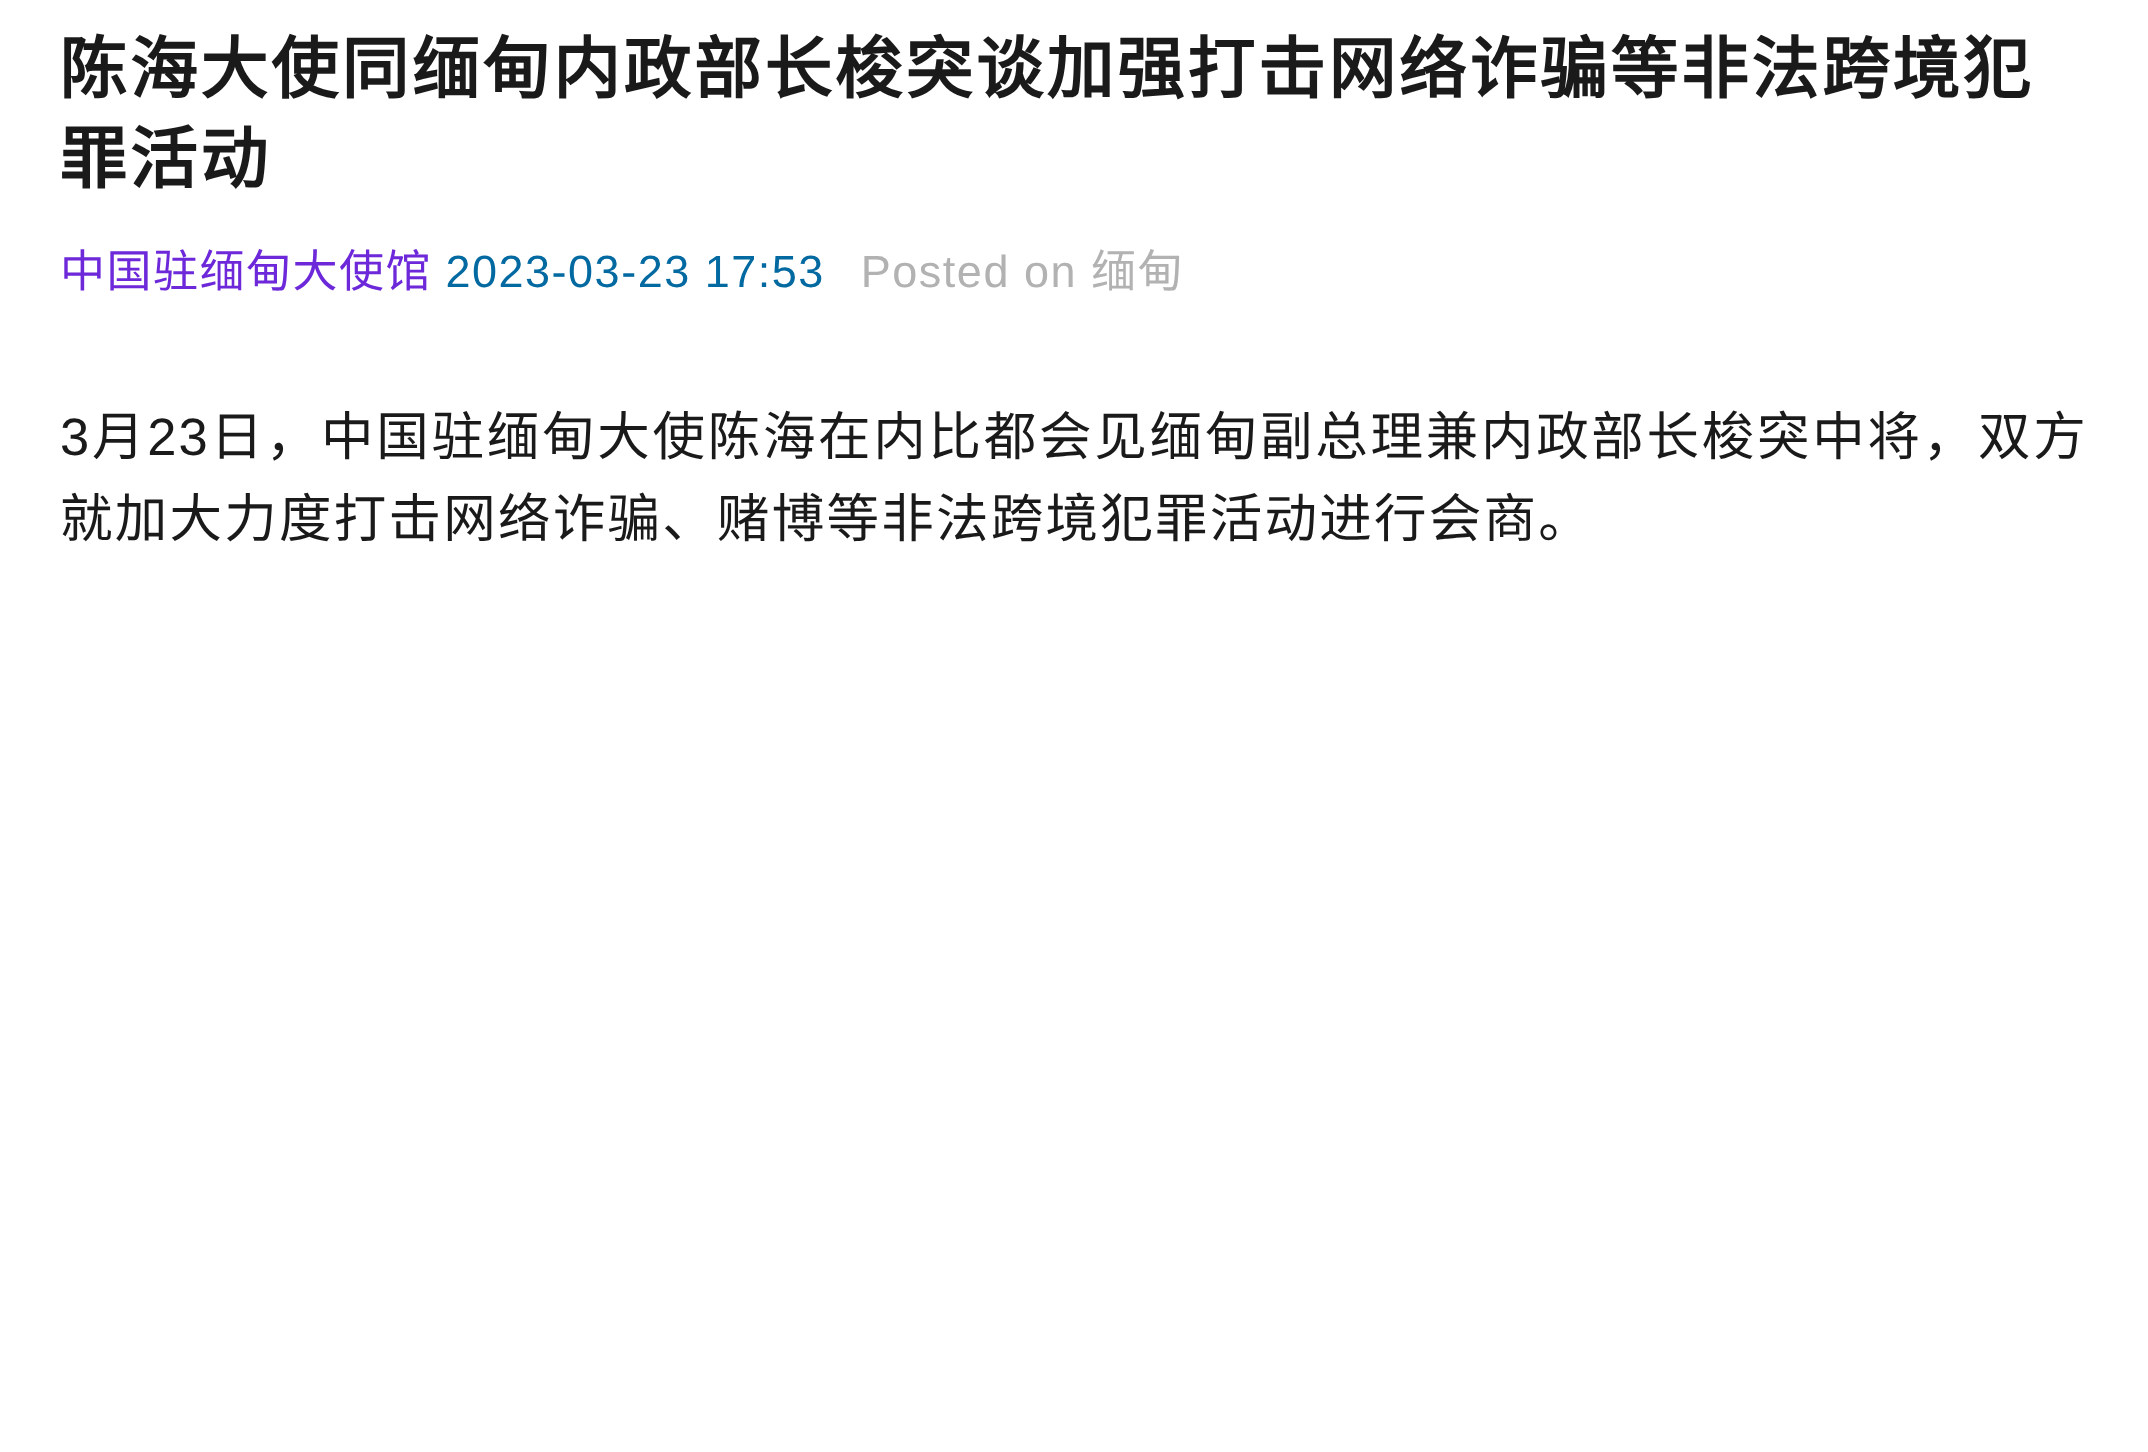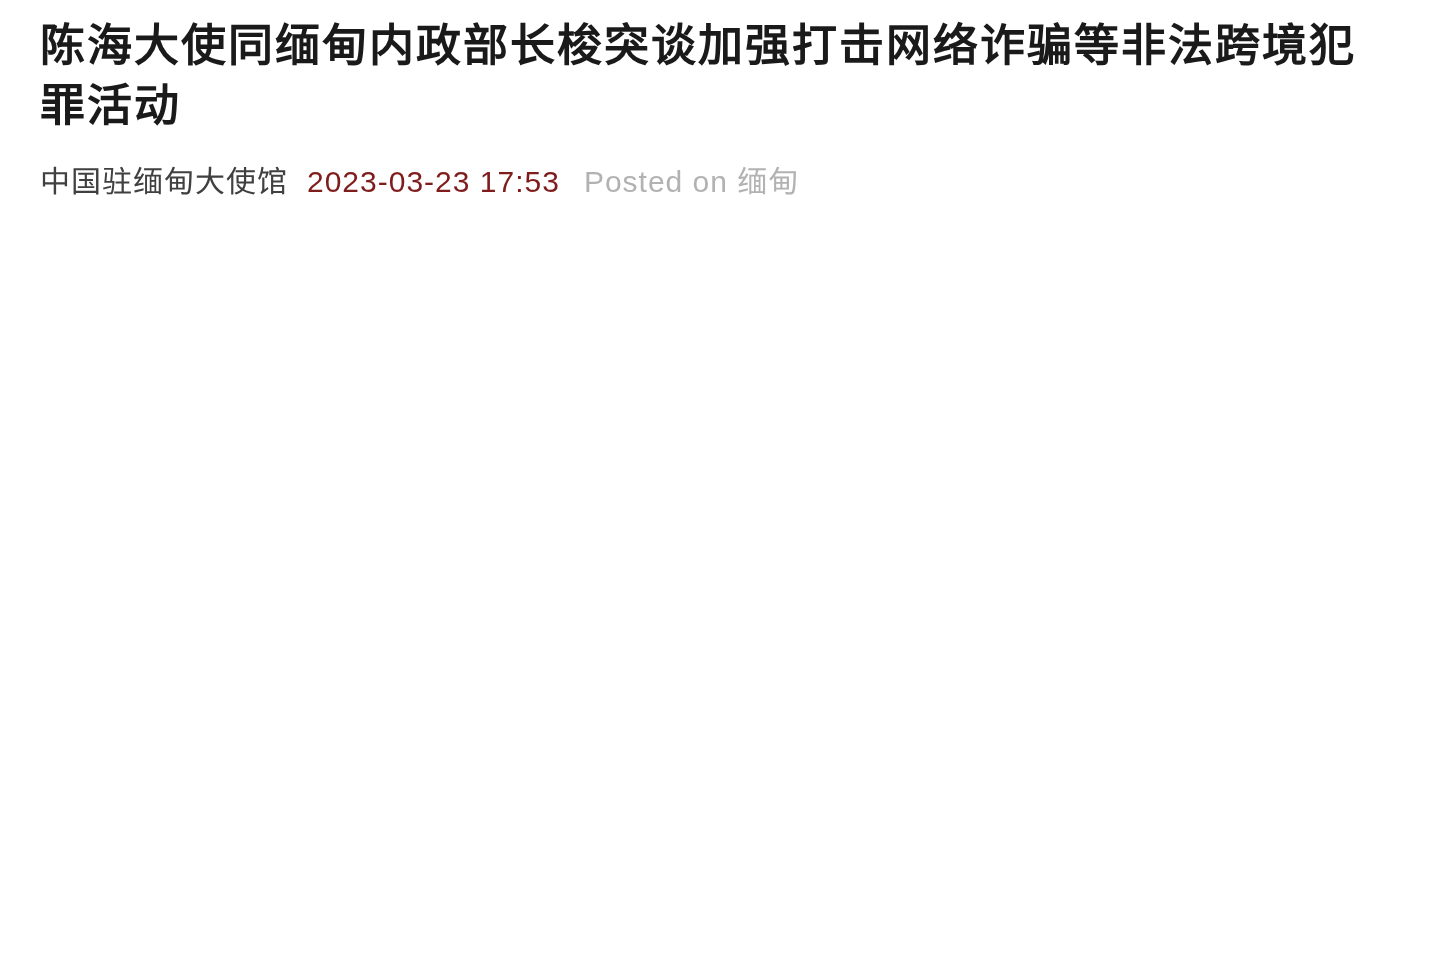--- a/index.html
+++ b/index.html
@@ -28,27 +28,27 @@
     text-align: left;
   }
   .meta {
     margin-top: 26px;
     font-size: 30px;
     line-height: 40px;
     letter-spacing: 1px;
     white-space: nowrap;
   }
   .meta-author {
-    color: #404040;
-    margin-right: 19px;
+    color: #6d28d9;
+    margin-right: 9px;
     cursor: pointer;
     text-decoration: none;
   }
   .meta-time {
-    color: #7f1d1d;
+    color: #0369a1;
     margin-right: 24px;
     margin-top: 31px;
   }
   .meta-posted {
     color: #b2b2b2;
     margin-top: 24px;
   }
   .content {
     margin-top: 62px;
   }
@@ -71,16 +71,17 @@
 <div class="page">
   <div class="article">
 
     <h1 class="article-title">陈海大使同缅甸内政部长梭突谈加强打击网络诈骗等非法跨境犯罪活动</h1>
 
     <div class="meta">
       <a class="meta-author">中国驻缅甸大使馆</a><span class="meta-time">2023-03-23 17:53</span><span class="meta-posted"><span>Posted on</span> <span>缅甸</span></span>
     </div>
 
     <div class="content">
+      <p>3月23日，中国驻缅甸大使陈海在内比都会见缅甸副总理兼内政部长梭突中将，双方就加大力度打击网络诈骗、赌博等非法跨境犯罪活动进行会商。</p>
     </div>
 
   </div>
 </div>
 
 </body></html>

